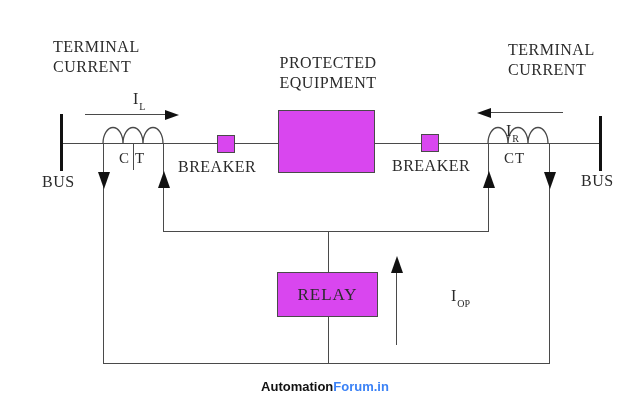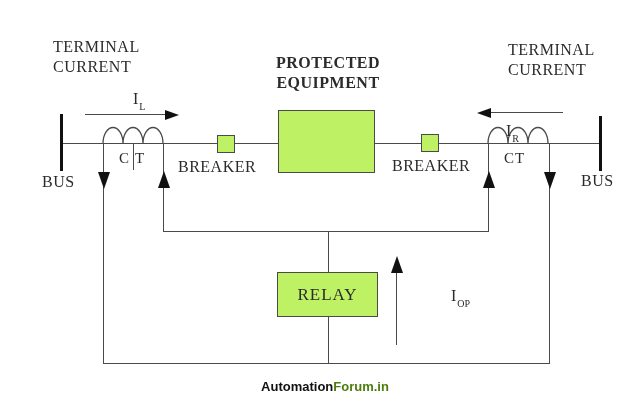--- a/index.html
+++ b/index.html
@@ -4,37 +4,37 @@
 <style>
   html,body{margin:0;padding:0;background:#ffffff;}
   #stage{
     position:relative;width:624px;height:414px;background:#ffffff;
     font-family:"Liberation Serif", serif;color:#2b2b2b;overflow:hidden;
   }
   .wire{position:absolute;background:#4a4a4a;}
   .h-wire{height:1px;}
   .v-wire{width:1px;}
   .busbar{position:absolute;width:3px;background:#111;}
-  .box{position:absolute;background:#bef264;border:1px solid #4a4a4a;box-sizing:border-box;}
+  .box{position:absolute;background:#d946ef;border:1px solid #4a4a4a;box-sizing:border-box;}
   .lbl{position:absolute;white-space:pre-line;line-height:20px;font-size:16px;letter-spacing:.5px;}
-  .lbl-c{text-align:center;font-weight:bold;}
+  .lbl-c{text-align:center;}
   .cur{position:absolute;font-size:16px;}
   .cur sub{font-size:10px;position:relative;top:2px;left:1px;}
   .tri{position:absolute;width:0;height:0;}
   .tri-right{border-top:5px solid transparent;border-bottom:5px solid transparent;border-left:14px solid #111;}
   .tri-left{border-top:5px solid transparent;border-bottom:5px solid transparent;border-right:14px solid #111;}
   .tri-down{border-left:6px solid transparent;border-right:6px solid transparent;border-top:17px solid #111;}
   .tri-up{border-left:6px solid transparent;border-right:6px solid transparent;border-bottom:17px solid #111;}
   .coil{position:absolute;}
   .relay-box{display:flex;align-items:center;justify-content:center;font-size:17px;letter-spacing:1px;}
   #watermark{
     position:absolute;left:225px;top:379px;width:200px;text-align:center;
     font-family:"Liberation Sans", sans-serif;font-weight:bold;font-size:13px;color:#111;
   }
-  #watermark .wm-red{color:#4d7c0f;}
+  #watermark .wm-red{color:#3b82f6;}
   #ct-left-lbl{letter-spacing:6px;}
 </style>
 </head>
 <body>
 
 <div id="stage">
 
   <div class="wire h-wire" style="left:61px;top:143px;width:541px;"></div>
 
   <div class="wire v-wire" style="left:103px;top:144px;height:219px;"></div>

